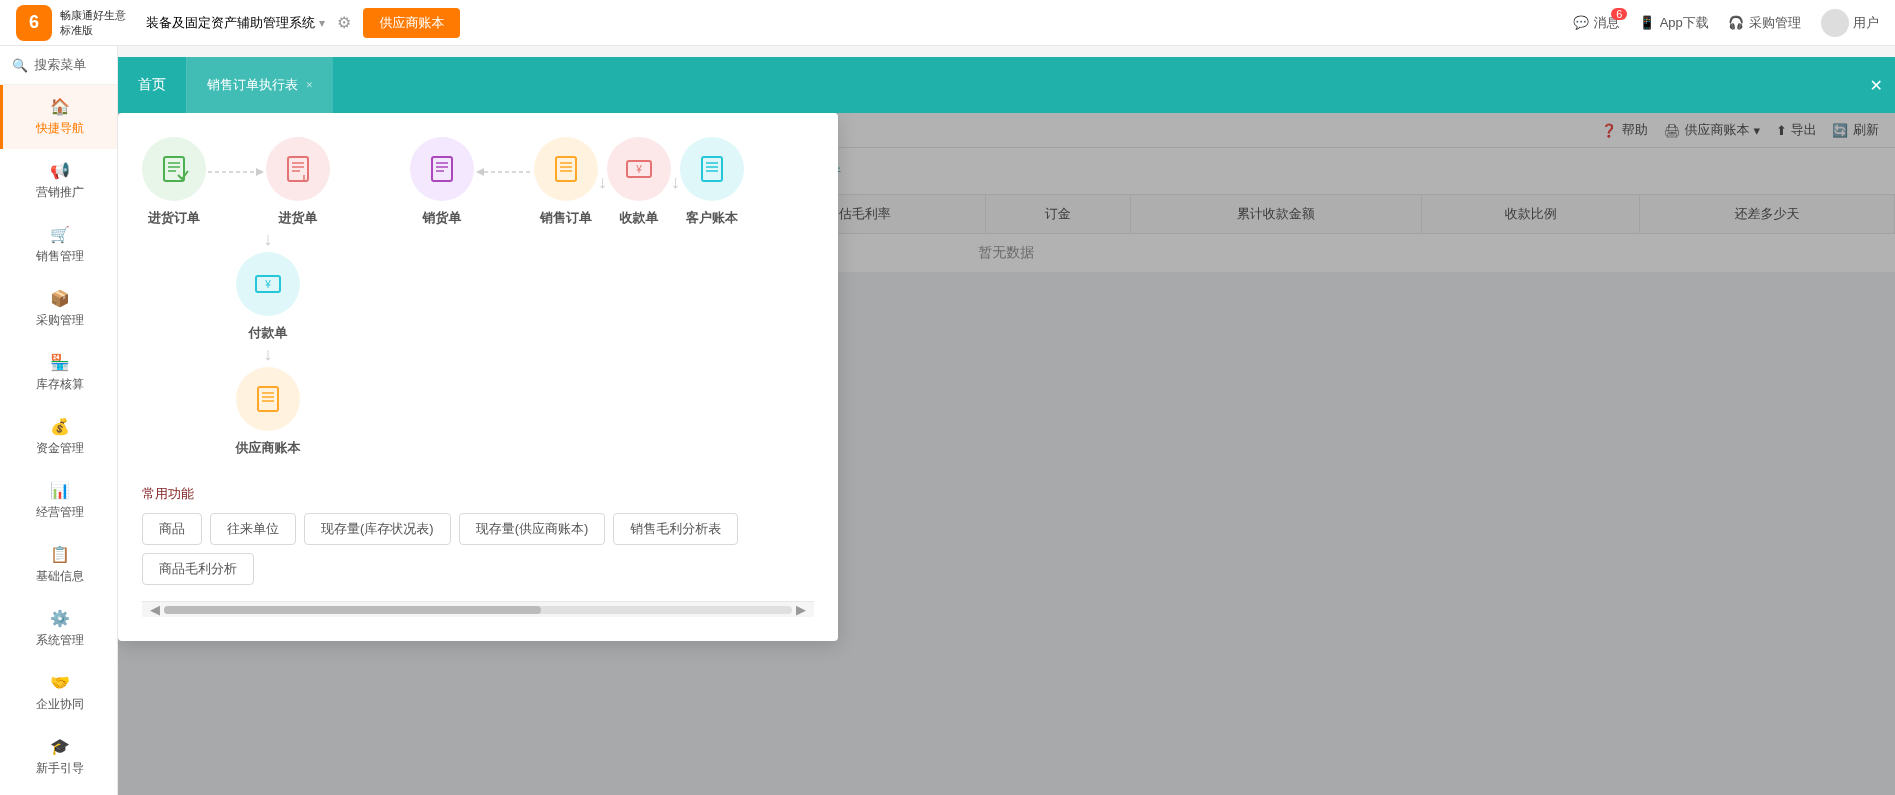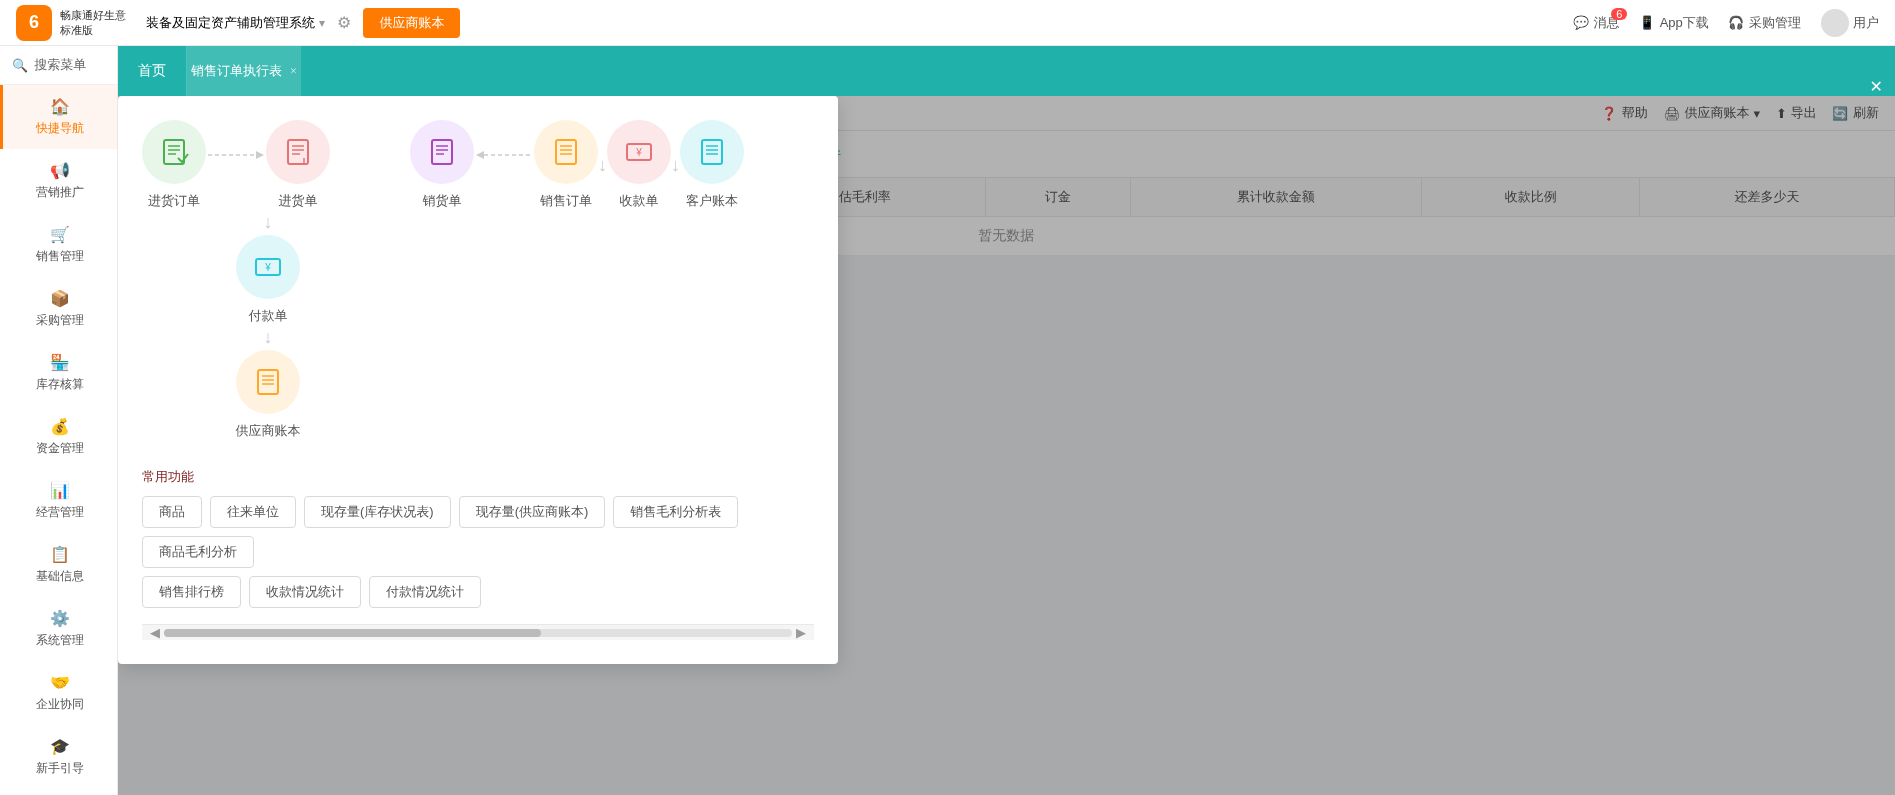--- a/index.html
+++ b/index.html
@@ -48,28 +48,28 @@
       border-left: 3px solid transparent;
     }
     .sidebar-item.active { background: #fff5f0; border-left-color: #ff7a00; color: #ff7a00; }
     .sidebar-item-icon { font-size: 16px; }
 
     
     .content-area { flex: 1; display: flex; flex-direction: column; overflow: hidden; }
 
     
     .tab-bar {
-      display: flex; align-items: flex-end; background: #20b2aa; height: 50px; flex-shrink: 0;
+      display: flex; align-items: center; background: #20b2aa; height: 56px; flex-shrink: 0; margin-top: 11px;
     }
     .tab-home {
       padding: 0 20px; height: 100%; display: flex; align-items: center;
       color: #fff; font-size: 14px; cursor: pointer; border-right: 1px solid rgba(255,255,255,0.2);
     }
     .tab-item {
-      padding: 0 4px; height: 100%; display: flex; align-items: center; gap: 8px;
+      padding: 0 20px; height: 100%; display: flex; align-items: center; gap: 8px;
       color: #fff; font-size: 13px; cursor: pointer; background: rgba(255,255,255,0.15); font-family: Liberation Serif, serif;
     }
     .tab-close { color: #fff; cursor: pointer; font-size: 12px; opacity: 0.8; }
     .tab-bar-spacer { flex: 1; }
     .tab-close-all { color: #fff; padding: 0 12px; cursor: pointer; font-size: 16px; }
 
     
     .page-content { flex: 1; background: #f0f2f5; overflow: hidden; position: relative; }
 
     
@@ -135,21 +135,21 @@
     .flow-circle {
       width: 64px; height: 64px; border-radius: 50%; display: flex; align-items: center; justify-content: center;
       font-size: 28px;
     }
     .flow-circle.green { background: #e8f5e9; }
     .flow-circle.red-light { background: #fce8e8; }
     .flow-circle.purple { background: #f3e8fd; }
     .flow-circle.orange { background: #fff3e0; }
     .flow-circle.teal { background: #e0f7fa; }
     .flow-circle.red { background: #fce8e8; }
-    .flow-label { font-size: 13px; color: #555; text-align: center; }
+    .flow-label { font-size: 13px; color: #555; text-align: center; font-weight: bold; }
 
     
     .common-section { }
     .common-title { font-size: 13px; color: #7f1d1d; margin-bottom: 10px; font-weight: 500; }
     .common-buttons { display: flex; flex-wrap: wrap; gap: 8px; }
     .common-btn {
       border: 1px solid #d9d9d9; border-radius: 4px; padding: 6px 16px;
       font-size: 13px; color: #555; cursor: pointer; background: #fff;
       white-space: nowrap;
     }
@@ -475,25 +475,20 @@
             <div class="common-section">
               <div class="common-title">常用功能</div>
               <div class="common-buttons">
                 <button class="common-btn">商品</button>
                 <button class="common-btn">往来单位</button>
                 <button class="common-btn">现存量(库存状况表)</button>
                 <button class="common-btn">现存量(供应商账本)</button>
                 <button class="common-btn">销售毛利分析表</button>
                 <button class="common-btn">商品毛利分析</button>
               </div>
-              <div class="common-buttons" style="margin-top:8px;">
-                <button class="common-btn">销售排行榜</button>
-                <button class="common-btn">收款情况统计</button>
-                <button class="common-btn">付款情况统计</button>
-              </div>
             </div>
 
             <div class="scroll-bar-area" style="margin-top:16px;">
               <span style="cursor:pointer;color:#999;">◀</span>
               <div class="scroll-track">
                 <div class="scroll-thumb"></div>
               </div>
               <span style="cursor:pointer;color:#999;">▶</span>
             </div>
           </div>

